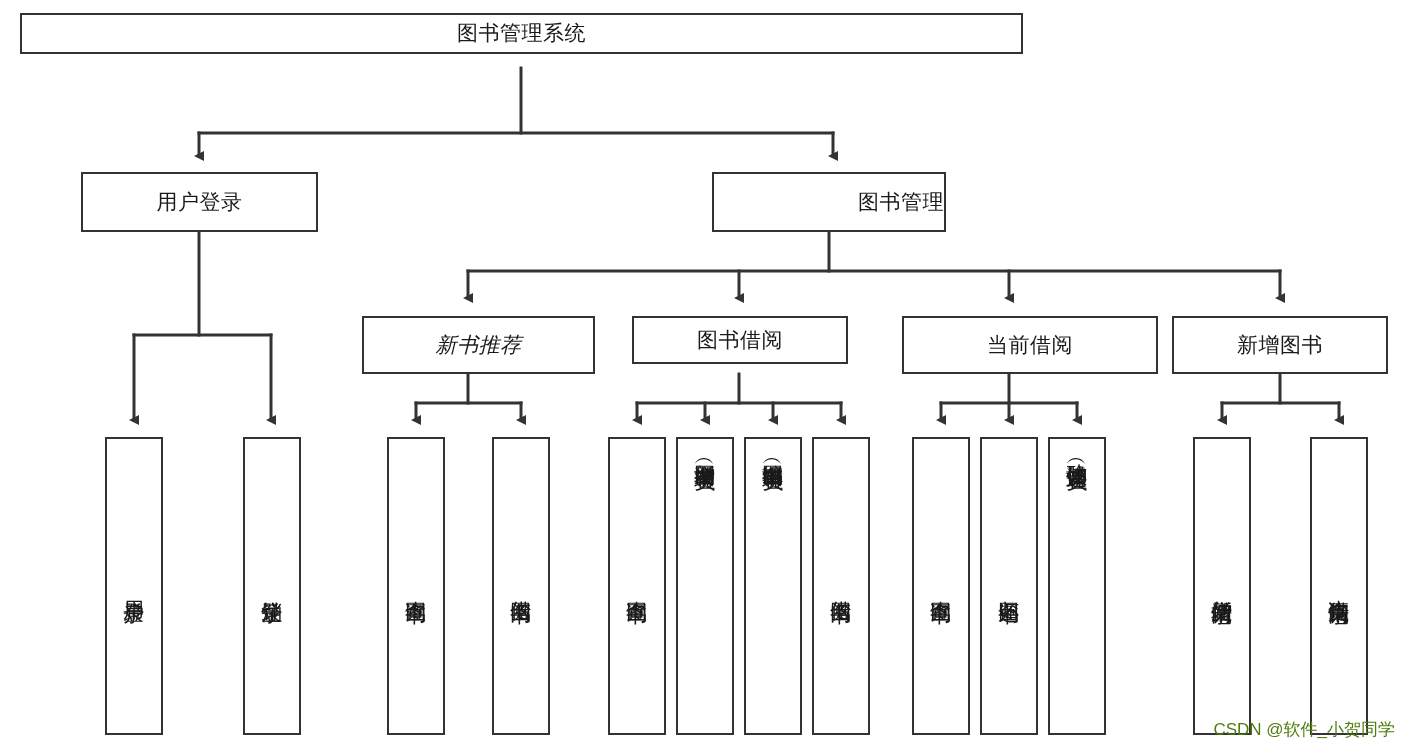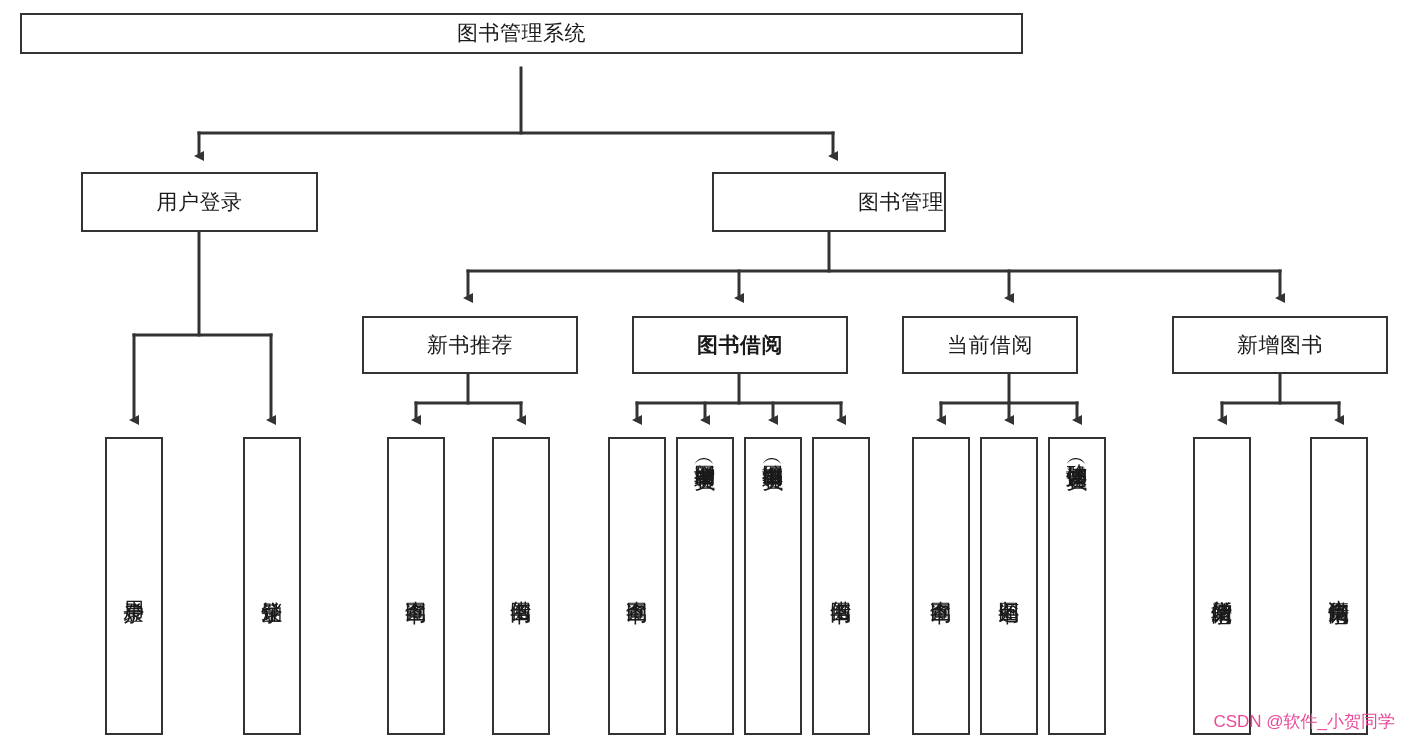--- a/index.html
+++ b/index.html
@@ -59,23 +59,23 @@
     letter-spacing: 1px;
     white-space: nowrap;
   }
   .node.vertical.centered {
     align-items: center;
     padding-top: 0;
   }
   #watermark {
     position: absolute;
     right: 10px;
-    bottom: 14px;
+    bottom: 6px;
     font-size: 17px;
-    color: #ec4899;
+    color: #4d7c0f;
     white-space: nowrap;
     user-select: none;
   }
 </style>
 </head>
 <body>
 
 <div id="diagram-root">
 
   <svg id="edge-layer" viewBox="0 0 1405 747" xmlns="http://www.w3.org/2000/svg">
@@ -133,29 +133,29 @@
   </div>
 
   <div class="node horizontal" style="left:81px; top:172px; width:237px; height:60px;">
     <span class="node-label">用户登录</span>
   </div>
 
   <div class="node horizontal" style="left:712px; top:172px; width:234px; height:60px;justify-content:flex-end;">
     <span class="node-label">图书管理</span>
   </div>
 
-  <div class="node horizontal" style="left:362px; top:316px; width:216px; height:58px;">
+  <div class="node horizontal" style="left:362px; top:316px; width:233px; height:58px;font-style:italic;">
     <span class="node-label">新书推荐</span>
   </div>
 
-  <div class="node horizontal" style="left:632px; top:316px; width:216px; height:58px;font-weight:bold;">
+  <div class="node horizontal" style="left:632px; top:316px; width:216px; height:48px;">
     <span class="node-label">图书借阅</span>
   </div>
 
-  <div class="node horizontal" style="left:902px; top:316px; width:176px; height:58px;">
+  <div class="node horizontal" style="left:902px; top:316px; width:256px; height:58px;">
     <span class="node-label">当前借阅</span>
   </div>
 
   <div class="node horizontal" style="left:1172px; top:316px; width:216px; height:58px;">
     <span class="node-label">新增图书</span>
   </div>
 
   <div class="node vertical centered" style="left:105px; top:437px; width:58px; height:298px;">
     <span class="node-label">用户登录</span>
   </div>

